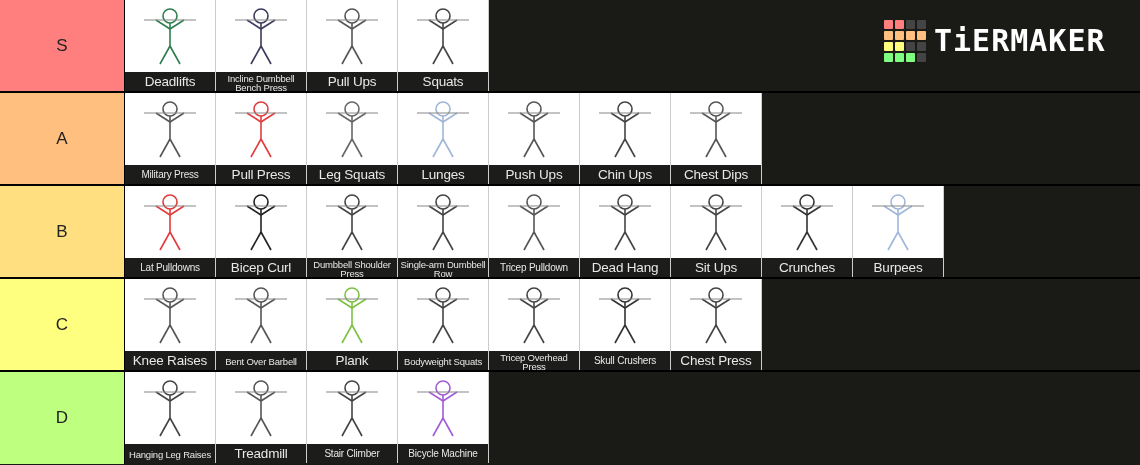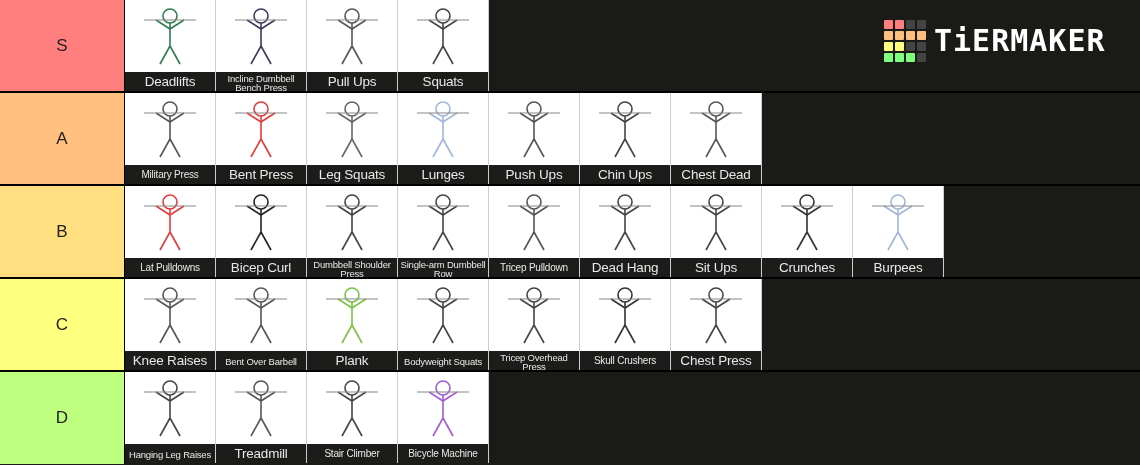--- a/index.html
+++ b/index.html
@@ -130,21 +130,21 @@
             <svg viewBox="0 0 80 68" xmlns="http://www.w3.org/2000/svg">
               <circle cx="40" cy="14" r="7" fill="none" stroke="#e23b3b" stroke-width="1.6"></circle>
               <line x1="40" y1="21" x2="40" y2="44" stroke="#e23b3b" stroke-width="1.6"></line>
               <line x1="40" y1="27" x2="26" y2="18" stroke="#e23b3b" stroke-width="1.6"></line>
               <line x1="40" y1="27" x2="54" y2="18" stroke="#e23b3b" stroke-width="1.6"></line>
               <line x1="40" y1="44" x2="30" y2="62" stroke="#e23b3b" stroke-width="1.6"></line>
               <line x1="40" y1="44" x2="50" y2="62" stroke="#e23b3b" stroke-width="1.6"></line>
               <line x1="14" y1="18" x2="66" y2="18" stroke="#888" stroke-width="1.2"></line>
             </svg>
           </div>
-          <div class="caption">Bent Press</div>
+          <div class="caption">Pull Press</div>
         </div>
         <div class="card">
           <div class="pic">
             <svg viewBox="0 0 80 68" xmlns="http://www.w3.org/2000/svg">
               <circle cx="40" cy="14" r="7" fill="none" stroke="#666666" stroke-width="1.6"></circle>
               <line x1="40" y1="21" x2="40" y2="44" stroke="#666666" stroke-width="1.6"></line>
               <line x1="40" y1="27" x2="26" y2="18" stroke="#666666" stroke-width="1.6"></line>
               <line x1="40" y1="27" x2="54" y2="18" stroke="#666666" stroke-width="1.6"></line>
               <line x1="40" y1="44" x2="30" y2="62" stroke="#666666" stroke-width="1.6"></line>
               <line x1="40" y1="44" x2="50" y2="62" stroke="#666666" stroke-width="1.6"></line>
@@ -200,21 +200,21 @@
             <svg viewBox="0 0 80 68" xmlns="http://www.w3.org/2000/svg">
               <circle cx="40" cy="14" r="7" fill="none" stroke="#555555" stroke-width="1.6"></circle>
               <line x1="40" y1="21" x2="40" y2="44" stroke="#555555" stroke-width="1.6"></line>
               <line x1="40" y1="27" x2="26" y2="18" stroke="#555555" stroke-width="1.6"></line>
               <line x1="40" y1="27" x2="54" y2="18" stroke="#555555" stroke-width="1.6"></line>
               <line x1="40" y1="44" x2="30" y2="62" stroke="#555555" stroke-width="1.6"></line>
               <line x1="40" y1="44" x2="50" y2="62" stroke="#555555" stroke-width="1.6"></line>
               <line x1="14" y1="18" x2="66" y2="18" stroke="#888" stroke-width="1.2"></line>
             </svg>
           </div>
-          <div class="caption">Chest Dead</div>
+          <div class="caption">Chest Dips</div>
         </div>
       </div>
     </div>
     <div class="tier-row">
       <div class="tier-label" style="background: rgb(255, 223, 127);">B</div>
       <div class="tier-items">
         <div class="card">
           <div class="pic">
             <svg viewBox="0 0 80 68" xmlns="http://www.w3.org/2000/svg">
               <circle cx="40" cy="14" r="7" fill="none" stroke="#e23b3b" stroke-width="1.6"></circle>

